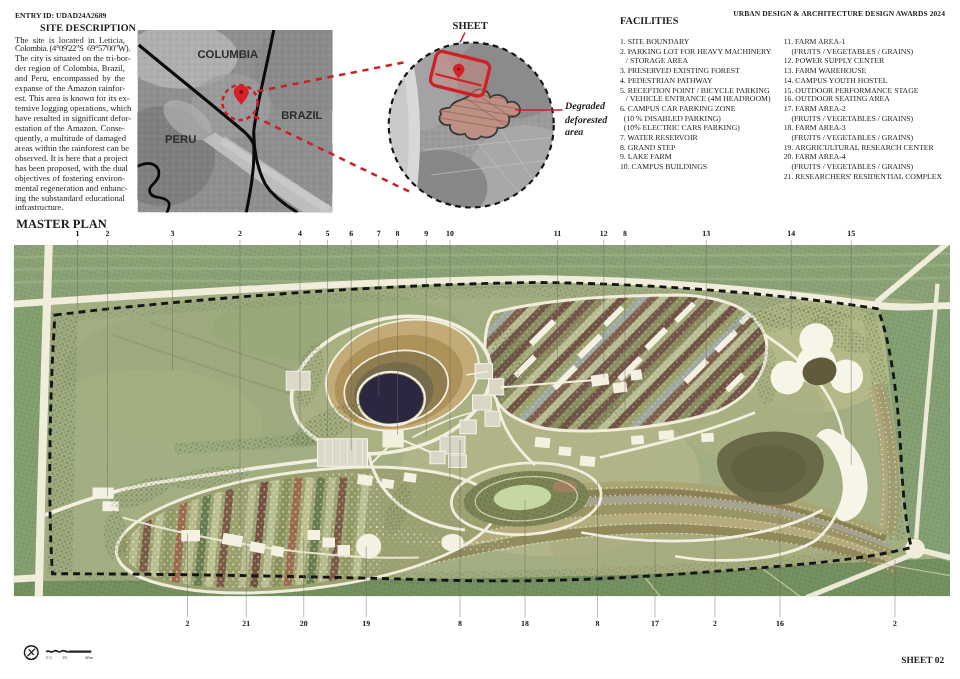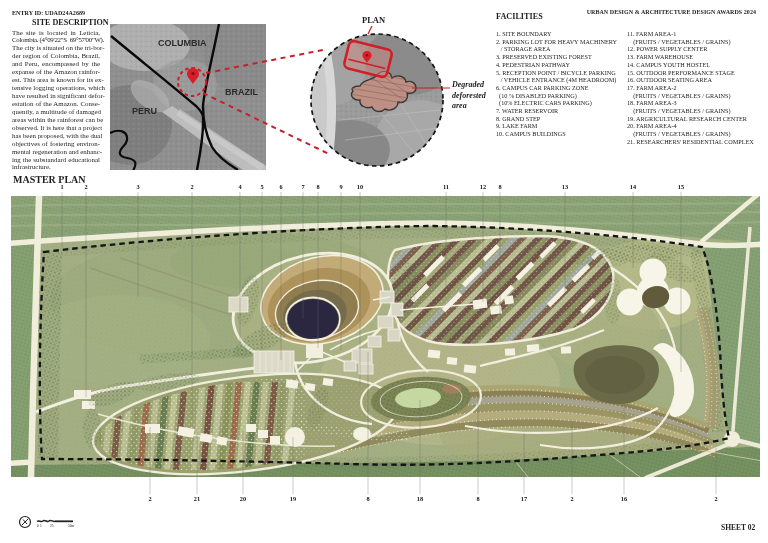--- a/index.html
+++ b/index.html
@@ -71,21 +71,21 @@
 17. FARM AREA-2<br>
 &nbsp;&nbsp;&nbsp;&nbsp;(FRUITS / VEGETABLES / GRAINS)<br>
 18. FARM AREA-3<br>
 &nbsp;&nbsp;&nbsp;&nbsp;(FRUITS / VEGETABLES / GRAINS)<br>
 19. ARGRICULTURAL RESEARCH CENTER<br>
 20. FARM AREA-4<br>
 &nbsp;&nbsp;&nbsp;&nbsp;(FRUITS / VEGETABLES / GRAINS)<br>
 21. RESEARCHERS' RESIDENTIAL COMPLEX
 </div>
 
-<div class="abs b" style="left:362px;top:15px;font-size:8.5px;">PLAN</div>
+<div class="abs b" style="left:362px;top:15px;font-size:8.5px;">SHEET</div>
 
 <div class="abs b" style="left:452px;top:80px;font-size:8px;line-height:10.7px;font-style:italic;">Degraded<br>deforested<br>area</div>
 
 <div class="abs b" style="left:721px;top:523px;font-size:7.5px;">SHEET 02</div>
 
 <svg class="abs" style="left:0;top:0;" width="768" height="543" viewBox="0 0 768 543">
 <defs>
 <pattern id="grass" width="5" height="5" patternUnits="userSpaceOnUse" patternTransform="rotate(8)">
 <circle cx="1.4" cy="1.4" r="0.55" fill="rgba(80,104,66,0.14)"></circle>
 <circle cx="3.9" cy="3.6" r="0.5" fill="rgba(128,144,100,0.16)"></circle>

